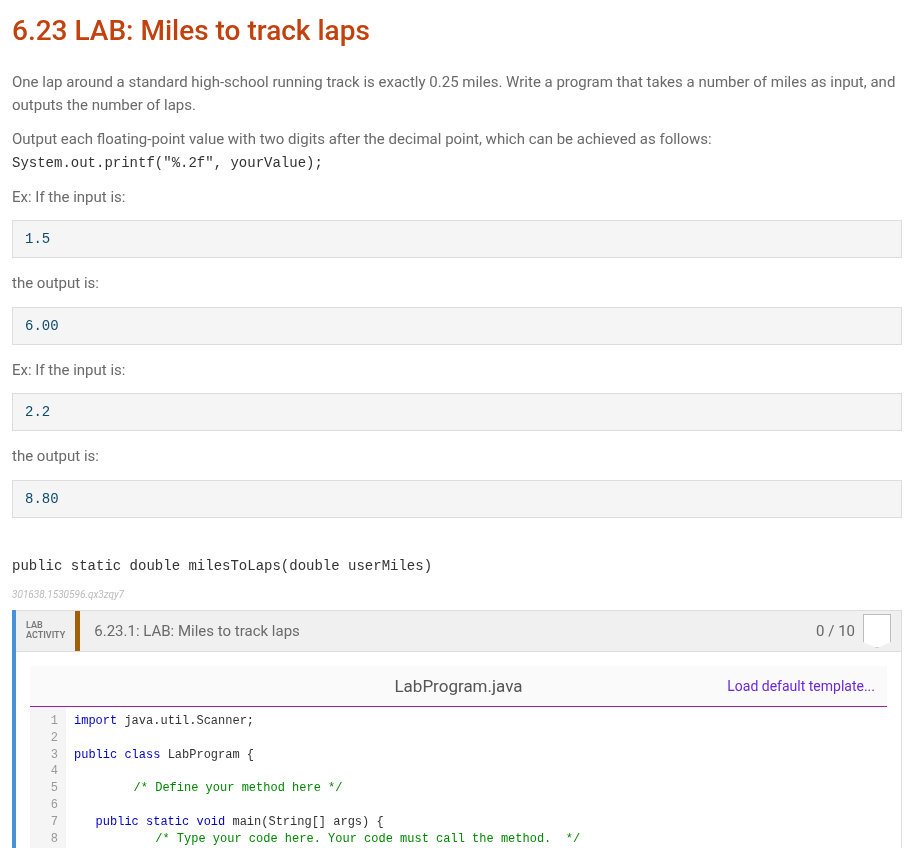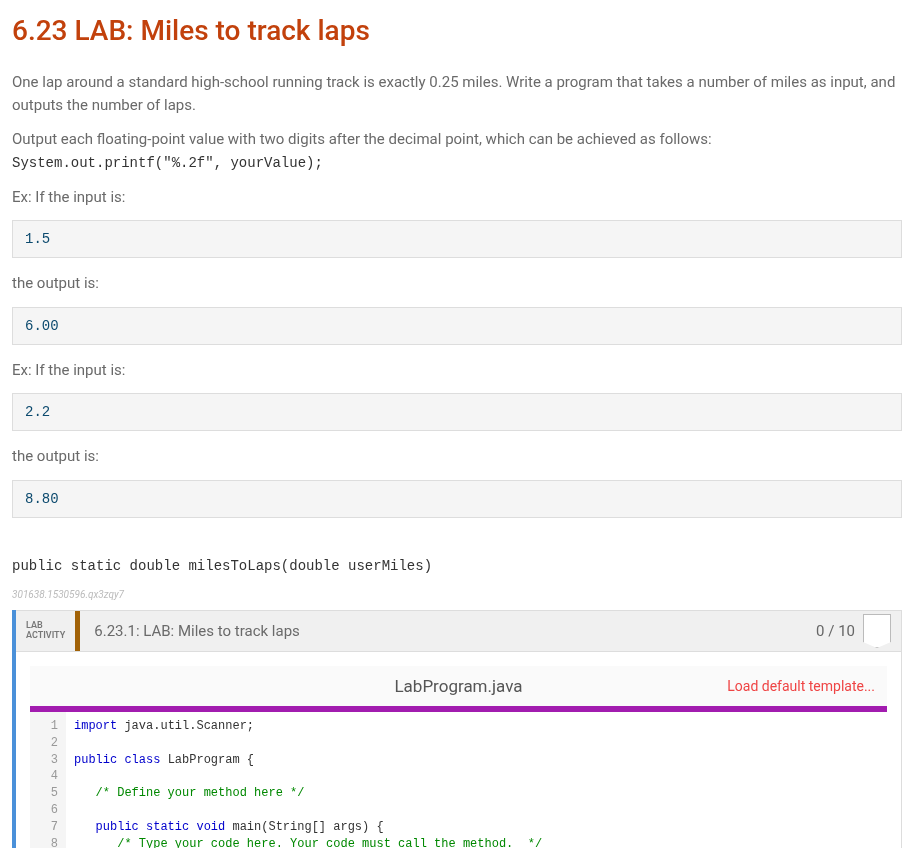--- a/index.html
+++ b/index.html
@@ -96,33 +96,33 @@
     border: 1px solid #ddd;
     border-top: none;
     border-left: none;
     background: #fff;
     padding: 14px 14px 0 14px;
   }
   .file-header {
     position: relative;
     text-align: center;
     padding: 10px 0;
-    border-bottom: 6px solid #a21caf;
+    border-bottom: 1px solid #a21caf;
     background: #fafafa;
   }
   .file-name {
     font-size: 17px;
     color: #555;
   }
   .load-template {
     position: absolute;
     right: 12px;
     top: 50%;
     transform: translateY(-50%);
-    color: #ef4444;
+    color: #6d28d9;
     font-size: 14px;
     cursor: pointer;
   }
   .code-area {
     display: flex;
     font-family: Consolas, "Courier New", monospace;
     font-size: 12px;
     line-height: 1.4;
     min-height: 190px;
   }
@@ -136,21 +136,21 @@
   }
   .gutter div { padding: 0 2px; }
   .code-lines {
     padding: 6px 8px;
     flex: 1;
     background: #fff;
     white-space: pre;
     color: #333;
   }
   .tok-kw { color: #0000cc; }
-  .tok-com { color: #008800; }
+  .tok-com { color: #008800; margin-left: 38px; }
 </style>
 </head>
 <body>
 
 <h1 class="page-title">6.23 LAB: Miles to track laps</h1>
 
 <p class="body-text">One lap around a standard high-school running track is exactly 0.25 miles. Write a program that takes a number of miles as input, and outputs the number of laps.</p>
 
 <p class="body-text">
   <span>Output each floating-point value with two digits after the decimal point, which can be achieved as follows:</span><br>

